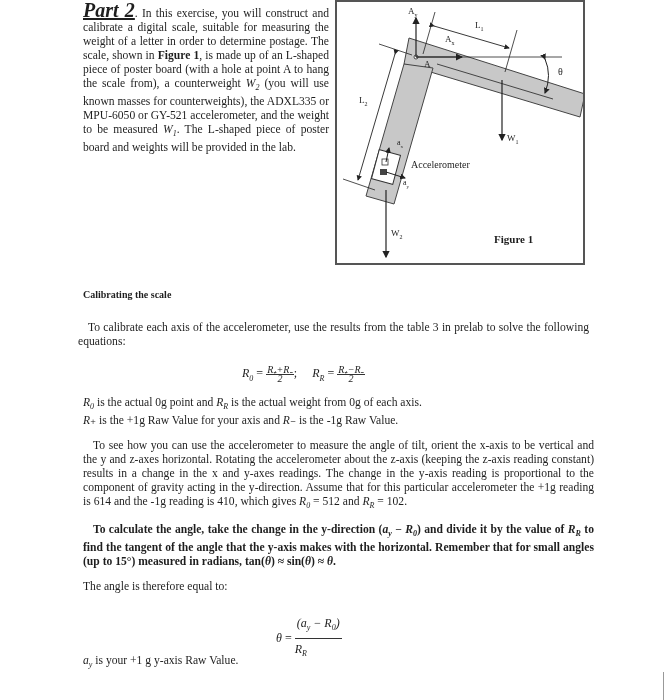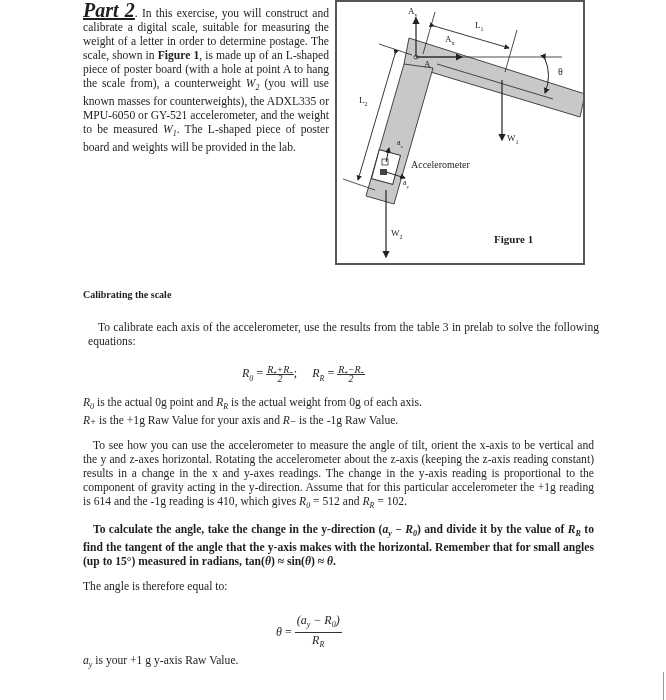--- a/index.html
+++ b/index.html
@@ -5,31 +5,31 @@
   html, body { margin:0; padding:0; background:#ffffff; }
   body { width:666px; height:700px; position:relative; overflow:hidden; font-family:"DejaVu Serif", serif; color:#1e1e1e; }
   .abs { position:absolute; }
   .para { font-family:"Liberation Serif", "DejaVu Serif", serif; font-size:11.6px; line-height:13.9px; text-align:justify; }
   .intro { left:83px; top:4px; width:246px; }
   .part-title { font-weight:bold; font-style:italic; text-decoration:underline; font-size:20px; }
   .bold { font-weight:bold; }
   .it { font-style:italic; }
   .figure-box { left:335px; top:0px; width:250px; height:265px; border:2px solid #555; box-sizing:border-box; background:#fff; }
   .section-title { left:83px; top:289px; font-family:Liberation Serif, serif; font-weight:bold; font-size:10px; }
-  .p2 { left:88px; top:321px; width:511px; }
+  .p2 { left:78px; top:321px; width:511px; }
   .eq1 { left:242px; top:366px; font-family:"Liberation Serif", serif; font-size:12px; }
   .frac { display:inline-block; vertical-align:middle; text-align:center; font-size:10px; line-height:8px; }
   .frac .num { display:block; border-bottom:1px solid #333; padding:0 1px; }
   .frac .den { display:block; }
   .defs { left:83px; top:396px; width:520px; }
   .p3 { left:83px; top:439px; width:511px; }
   .p4 { left:83px; top:523px; width:511px; }
   .angle-line { left:83px; top:580px; }
   .eq2 { left:276px; top:613px; font-family:"Liberation Serif", serif; font-size:12px; }
-  .frac2 { display:inline-block; vertical-align:middle; text-align:center; font-size:12px; line-height:15px; }
+  .frac2 { display:inline-block; vertical-align:middle; text-align:left; font-size:12px; line-height:20px; }
   .frac2 .num { display:block; border-bottom:1px solid #333; padding:0 2px; }
   .ay-line { left:83px; top:654px; }
   .cursor-bar { left:663px; top:672px; width:1px; height:28px; background:#999; }
   sub { font-size:8px; }
 </style>
 </head>
 <body>
 
 <div class="abs para intro">
   <span class="part-title">Part 2</span><span>. In this exercise, you will construct and calibrate a digital scale, suitable for measuring the weight of a letter in order to determine postage. The scale, shown in </span><span class="bold">Figure 1</span><span>, is made up of an L-shaped piece of poster board (with a hole at point A to hang the scale from), a counterweight </span><span class="it"><span>W</span><sub>2</sub></span><span> (you will use known masses for counterweights), the ADXL335 or MPU-6050 or GY-521 accelerometer, and the weight to be measured </span><span class="it"><span>W</span><sub>1</sub></span><span>. The L-shaped piece of poster board and weights will be provided in the lab.</span>

